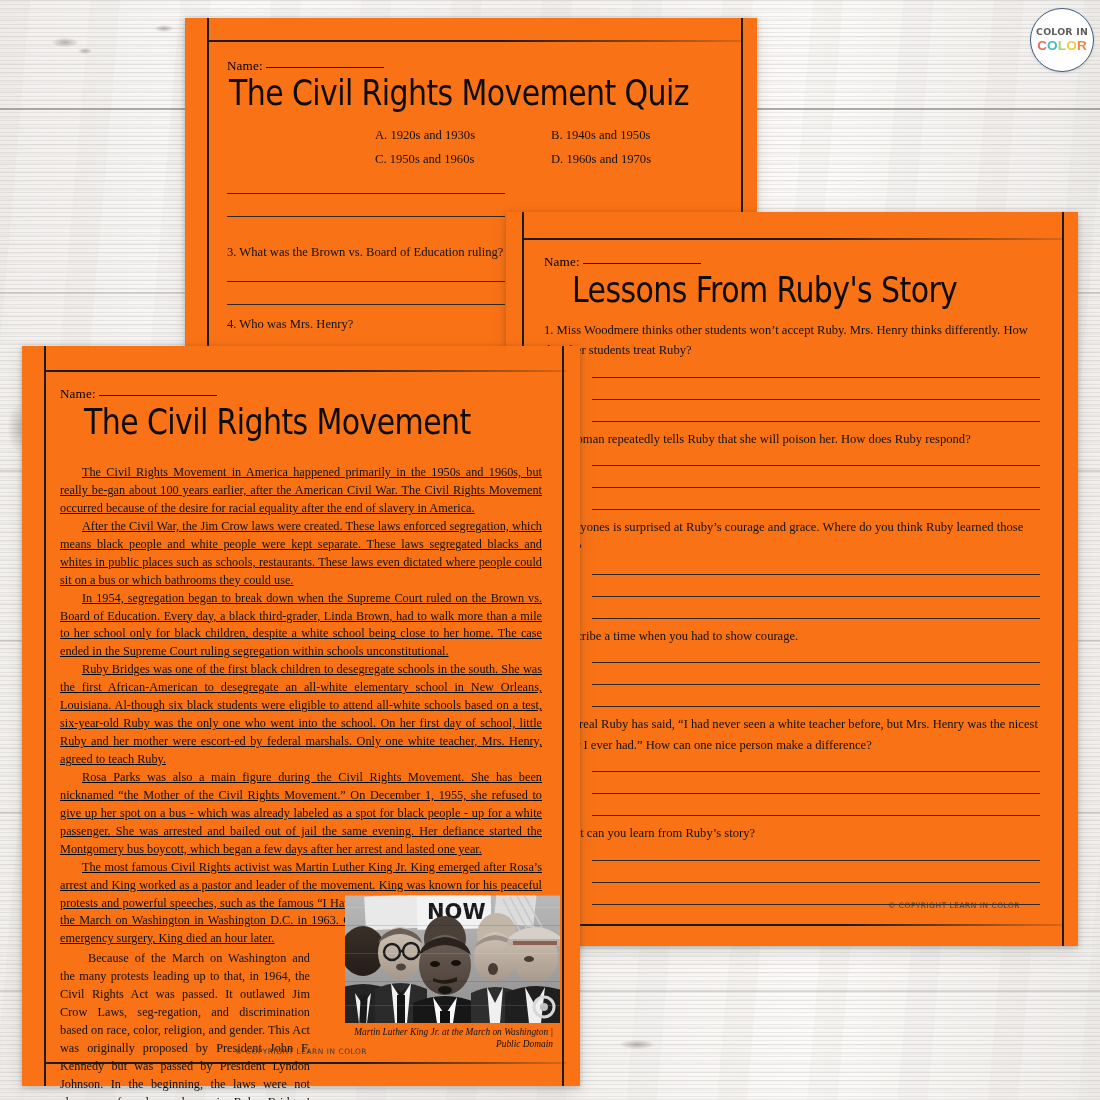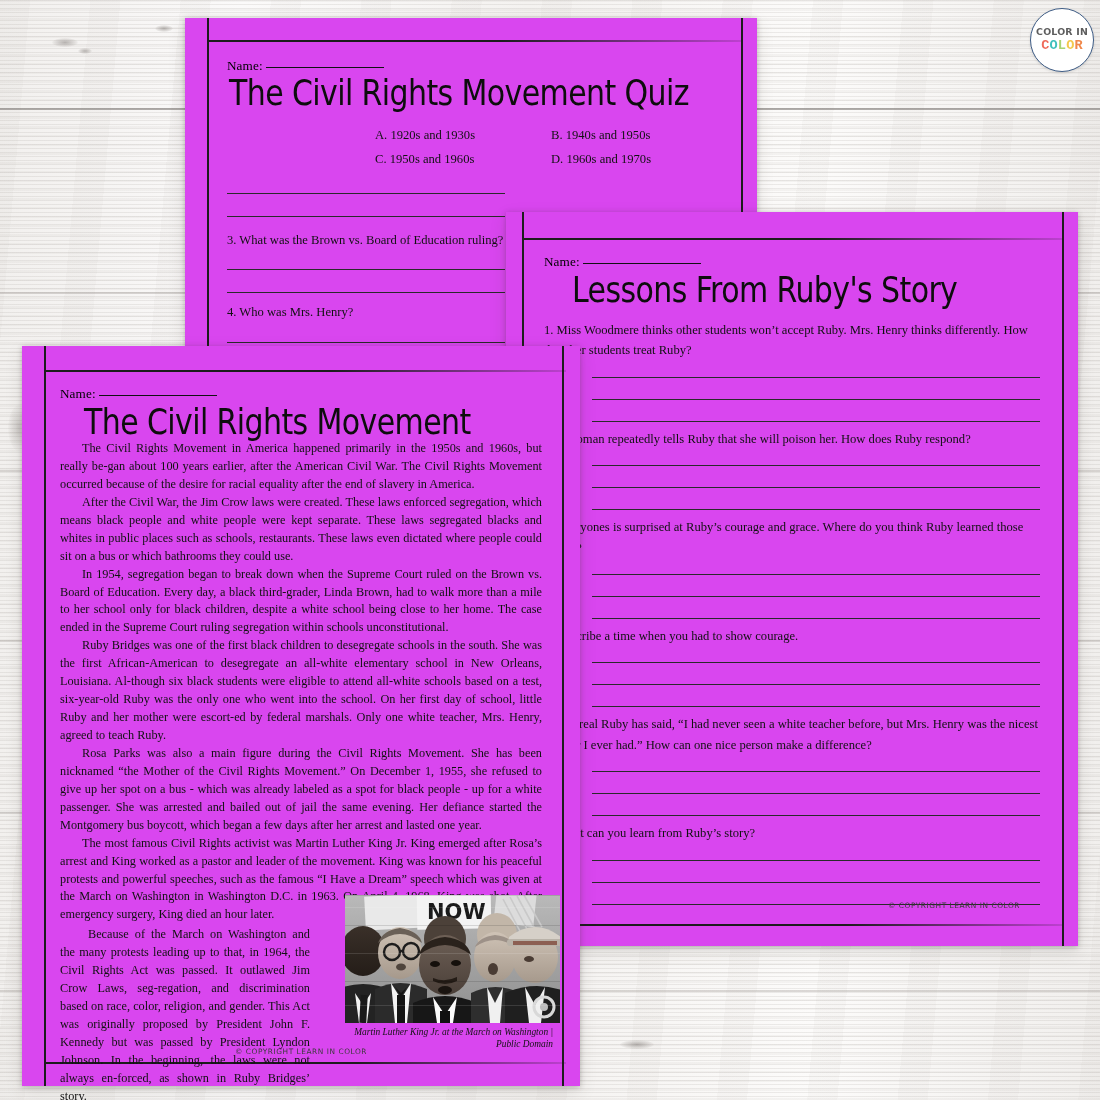--- a/index.html
+++ b/index.html
@@ -40,21 +40,21 @@
       repeating-linear-gradient(95deg,
         rgba(205,200,196,.10) 0px, rgba(205,200,196,.10) 30px,
         rgba(255,255,255,0) 30px, rgba(255,255,255,0) 90px),
       linear-gradient(to right,#f2f0ee 0%,#fbfafa 22%,#f4f2f0 48%,#fcfbfa 74%,#f1efed 100%);
   }
   #wood .knot{position:absolute;border-radius:50%;
     background:radial-gradient(ellipse at center,rgba(130,124,120,.55),rgba(160,154,150,.12) 65%,rgba(0,0,0,0) 75%);}
 
   
   .sheet{
-    position:absolute;background:#d946ef;
+    position:absolute;background:#f97316;
     box-shadow:0 1px 5px rgba(60,55,50,.30), 0 6px 16px rgba(60,55,50,.13);
   }
   .sheet .frame{
     position:absolute;inset:0;pointer-events:none;
   }
   .frame .v{position:absolute;top:0;bottom:0;width:2px;background:#1c1c1c;}
   .frame .h{position:absolute;left:0;right:0;height:2px;
     background:linear-gradient(to right,#1c1c1c,#1c1c1c 55%,rgba(28,28,28,.15));}
 
   .pg-inner{position:absolute;}
@@ -86,21 +86,21 @@
   .copyright{position:absolute;font-family:"DejaVu Sans",sans-serif;
     font-size:7.4px;letter-spacing:.55px;color:#3a3a3a;white-space:nowrap;}
 
   
   #logo{position:absolute;left:1030px;top:8px;width:62px;height:62px;border-radius:50%;
     background:#ffffff;border:1.6px solid #3f5d86;
     display:flex;flex-direction:column;align-items:center;justify-content:center;
     box-shadow:0 1px 3px rgba(0,0,0,.12);}
   #logo .l1{font-family:"DejaVu Sans",sans-serif;font-size:9.4px;font-weight:700;
     letter-spacing:.2px;color:#5d5d5d;line-height:1;}
-  #logo .l2{font-family:Liberation Mono, monospace;font-size:13.6px;font-weight:700;
+  #logo .l2{font-family:Liberation Sans, sans-serif;font-size:13.6px;font-weight:700;
     letter-spacing:.1px;line-height:1;margin-top:3px;}
 </style>
 </head>
 <body>
 
 <div id="wood">
   <div class="knot" style="left:52px;top:38px;width:26px;height:9px;"></div>
   <div class="knot" style="left:78px;top:48px;width:14px;height:6px;"></div>
   <div class="knot" style="left:155px;top:25px;width:18px;height:7px;"></div>
   <div class="knot" style="left:8px;top:405px;width:22px;height:46px;opacity:.6;"></div>
@@ -133,21 +133,21 @@
         <div class="col">B. 1940s and 1950s</div>
       </div>
       <div class="opts" style="margin-left:42px;">
         <div class="col">C. 1950s and 1960s</div>
         <div class="col">D. 1960s and 1970s</div>
       </div>
 
       <div class="rule" style="width:278px;margin-top:21px;"></div>
       <div class="rule" style="width:278px;margin-top:22px;"></div>
 
-      <p class="q" style="margin-top:13px;">3. What was the Brown vs. Board of Education ruling?</p>
+      <p class="q" style="margin-top:25px;">3. What was the Brown vs. Board of Education ruling?</p>
       <div class="rule" style="width:278px;margin-top:19px;"></div>
       <div class="rule" style="width:278px;margin-top:22px;"></div>
 
       <p class="q" style="margin-top:9px;">4. Who was Mrs. Henry?</p>
       <div class="rule" style="width:278px;margin-top:19px;"></div>
     </div>
   </div>
 </div>
 
 <div class="sheet" style="left:506px;top:212px;width:572px;height:734px;">
@@ -204,21 +204,21 @@
     <div class="h" style="bottom:22px;left:22px;right:14px;
          background:linear-gradient(to right,#1c1c1c,#1c1c1c 60%,rgba(28,28,28,.15));"></div>
   </div>
 
   <div class="pg-inner" style="left:38px;top:40px;width:482px;">
     <div class="namerow">
       <span>Name:</span><span class="u"></span>
     </div>
     <div class="bigtitle" style="font-size:30px;margin-top:-1px;margin-left:24px;">The Civil Rights Movement</div>
 
-    <div style="margin-top:4px;" id="article-paras">
+    <div style="margin-top:28px;text-decoration:underline;" id="article-paras">
         <p class="para">The Civil Rights Movement in America happened primarily in the 1950s and 1960s, but really be-gan about 100 years earlier, after the American Civil War. The Civil Rights Movement occurred because of the desire for racial equality after the end of slavery in America.</p>
         <p class="para">After the Civil War, the Jim Crow laws were created. These laws enforced segregation, which means black people and white people were kept separate. These laws segregated blacks and whites in public places such as schools, restaurants. These laws even dictated where people could sit on a bus or which bathrooms they could use.</p>
         <p class="para">In 1954, segregation began to break down when the Supreme Court ruled on the Brown vs. Board of Education. Every day, a black third-grader, Linda Brown, had to walk more than a mile to her school only for black children, despite a white school being close to her home. The case ended in the Supreme Court ruling segregation within schools unconstitutional.</p>
         <p class="para">Ruby Bridges was one of the first black children to desegregate schools in the south. She was the first African-American to desegregate an all-white elementary school in New Orleans, Louisiana. Al-though six black students were eligible to attend all-white schools based on a test, six-year-old Ruby was the only one who went into the school. On her first day of school, little Ruby and her mother were escort-ed by federal marshals. Only one white teacher, Mrs. Henry, agreed to teach Ruby.</p>
         <p class="para">Rosa Parks was also a main figure during the Civil Rights Movement. She has been nicknamed “the Mother of the Civil Rights Movement.” On December 1, 1955, she refused to give up her spot on a bus - which was already labeled as a spot for black people - up for a white passenger. She was arrested and bailed out of jail the same evening. Her defiance started the Montgomery bus boycott, which began a few days after her arrest and lasted one year.</p>
         <p class="para">The most famous Civil Rights activist was Martin Luther King Jr. King emerged after Rosa’s arrest and King worked as a pastor and leader of the movement. King was known for his peaceful protests and powerful speeches, such as the famous “I Have a Dream” speech which was given at the March on Washington in Washington D.C. in 1963. On April 4, 1968, King was shot. After emergency surgery, King died an hour later.</p>
       </div>
 
     <div style="position:relative;margin-top:2px;">
       <p class="para" style="width:250px;text-indent:28px;">Because of the March on Washington and the many protests leading up to that, in 1964, the Civil Rights Act was passed. It outlawed Jim Crow Laws, seg-regation, and discrimination based on race, color, religion, and gender. This Act was originally proposed by President John F. Kennedy but was passed by President Lyndon Johnson. In the beginning, the laws were not always en-forced, as shown in Ruby Bridges’ story.</p>

